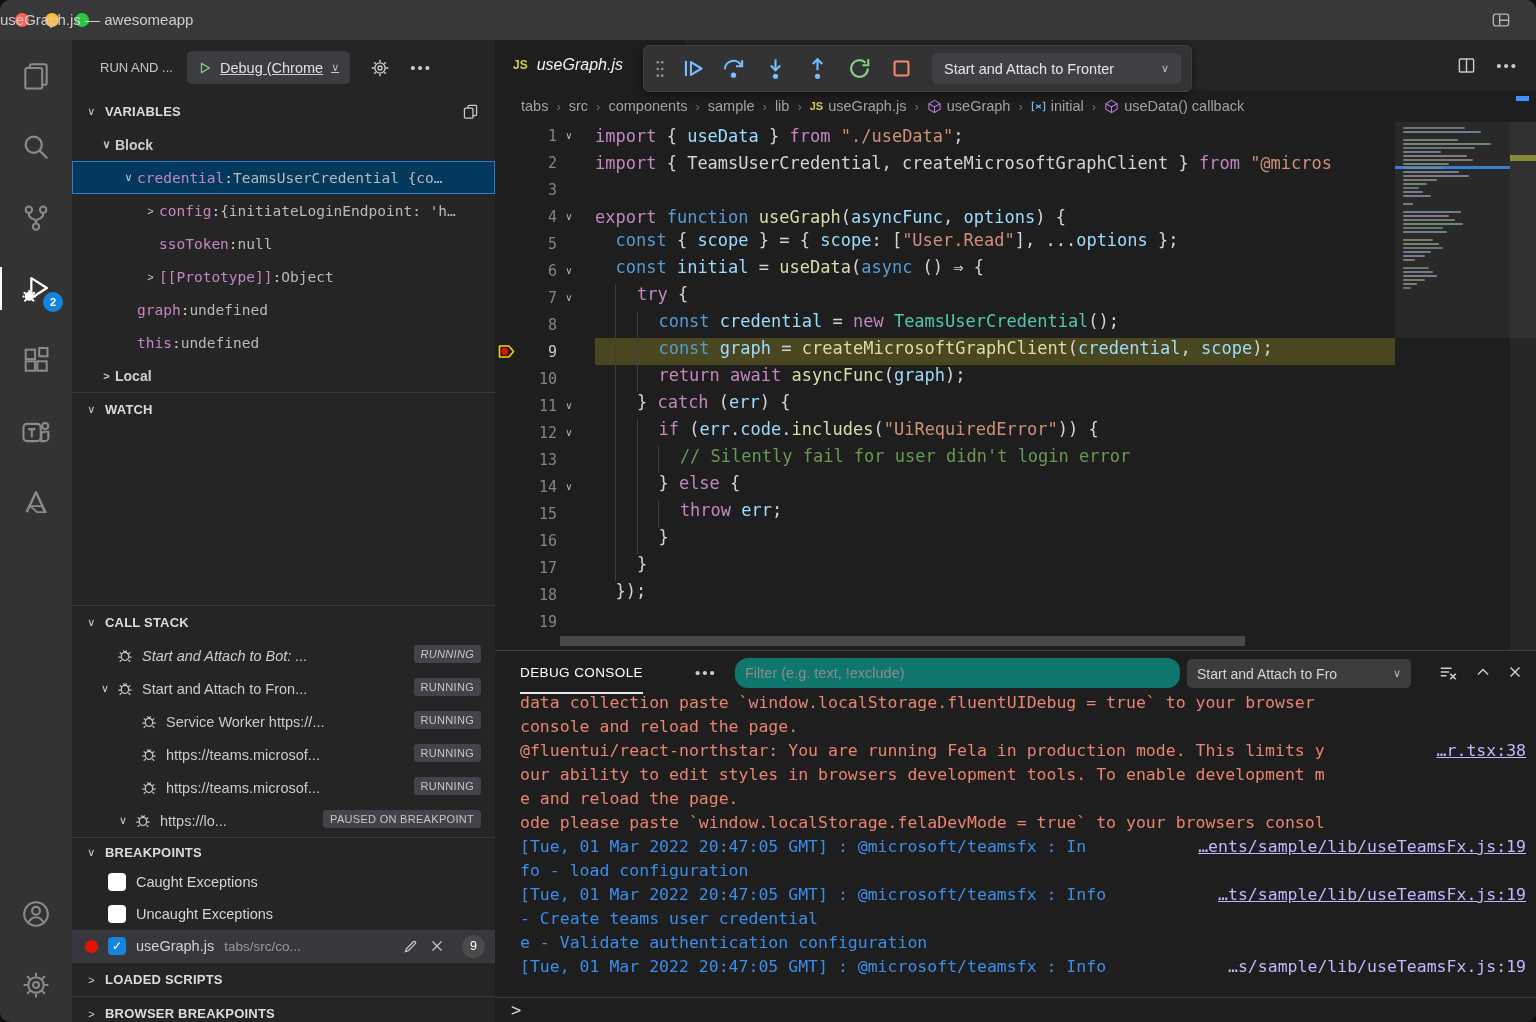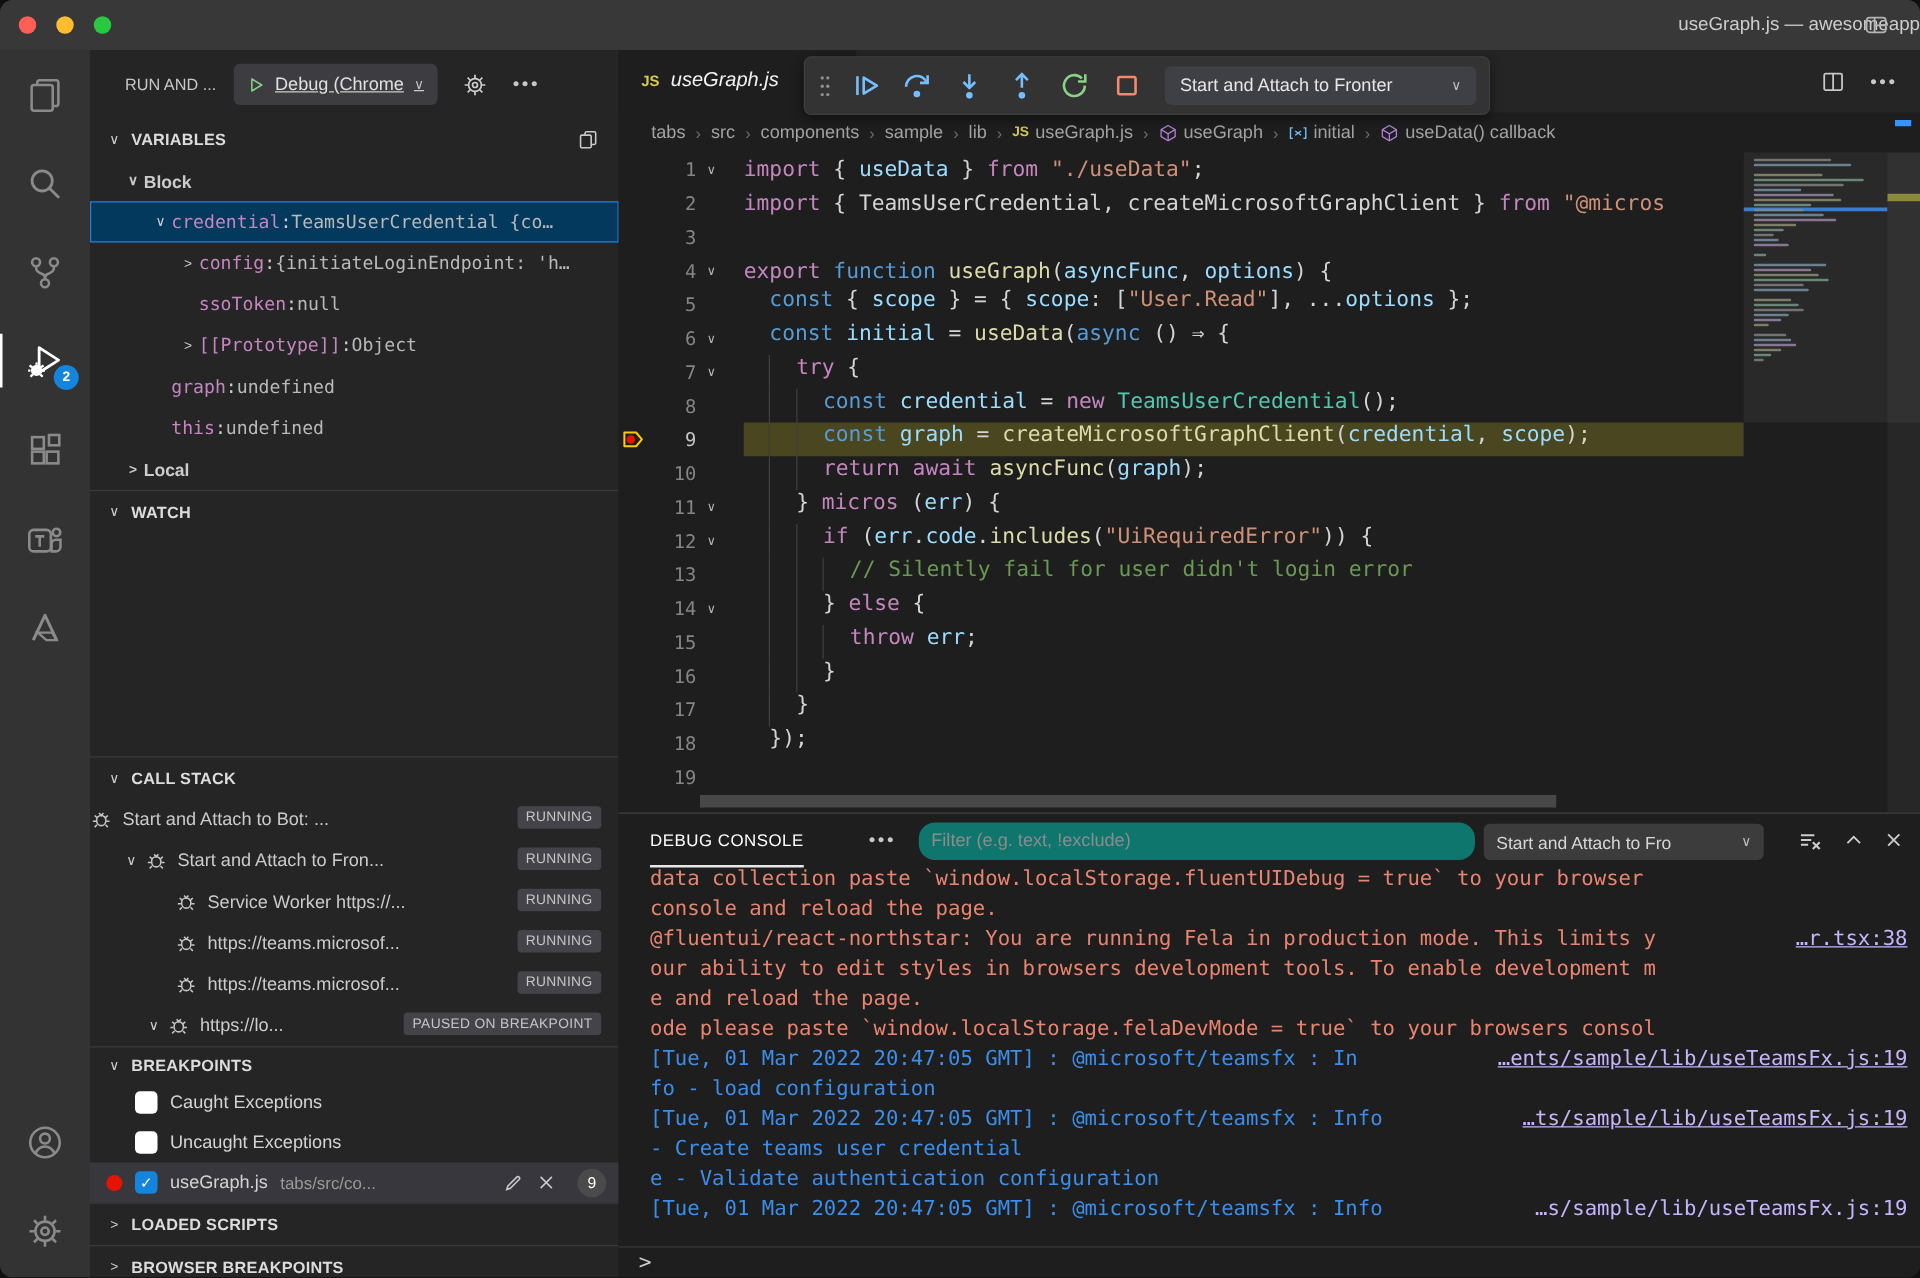--- a/index.html
+++ b/index.html
@@ -4,21 +4,21 @@
 <style>
   html,body{margin:0;padding:0;background:#101010;}
   .window{position:relative;width:1536px;height:1022px;border-radius:10px;overflow:hidden;
           background:#1e1e1e;font-family:"Liberation Sans",sans-serif;
           -webkit-font-smoothing:antialiased;}
   svg{display:block}
   
   .titlebar{position:absolute;left:0;right:0;top:0;height:40px;background:#383838;}
   .tlight{position:absolute;top:13px;width:14px;height:14px;border-radius:50%;}
   .tl-red{left:15px;background:#ff5f57}.tl-yellow{left:45px;background:#febc2e}.tl-green{left:75px;background:#28c840}
-  .wtitle{position:absolute;left:0;right:0;top:0;line-height:40px;text-align:right;color:#cdcdcd;font-size:15px;}
+  .wtitle{position:absolute;left:0;right:0;top:0;line-height:40px;text-align:left;color:#cdcdcd;font-size:15px;}
   .layout-btn{position:absolute;right:24px;top:11px;color:#b4b4b4;}
   
   .actbar{position:absolute;left:0;top:40px;bottom:0;width:72px;background:#333333;}
   .actitem{position:relative;height:71px;display:flex;align-items:center;justify-content:center;color:#8a8a8a;}
   .actitem.active{color:#fff;}
   .actitem.active::before{content:'';position:absolute;left:0;top:14px;bottom:14px;width:2px;background:#fff;}
   .actbadge{position:absolute;right:9px;bottom:12px;width:20px;height:20px;border-radius:50%;
             background:#1584dc;color:#fff;font-size:11px;font-weight:bold;display:flex;align-items:center;justify-content:center;}
   .actbottom{position:absolute;bottom:2px;left:0;right:0;}
   
@@ -313,21 +313,21 @@
       <span class="chevcol">∨</span>
       <span>WATCH</span>
     </div>
     <div class="watch-space"></div>
 
     <div class="sect-h">
       <span class="chevcol">∨</span>
       <span>CALL STACK</span>
     </div>
     <div id="callstack-rows">
-        <div class="csrow" style="">
+        <div class="csrow" style="padding-left: 44px; font-style: italic;">
           <span class="bugcol">
             <svg width="18" height="18" viewBox="0 0 16 16" fill="none" stroke="currentColor" stroke-width="1.1">
               <path d="M8 4.8a3.3 3.3 0 013.3 3.3c0 2.1-1.4 3.9-3.3 3.9s-3.3-1.8-3.3-3.9A3.3 3.3 0 018 4.8z"></path>
               <path d="M6.5 3l1.5 1.8L9.5 3M4.3 8.9H2M13.9 8.9h-2.3M5 11.4l-1.7 1.7M11 11.4l1.7 1.7M5 6.3L3.3 4.8M11 6.3l1.7-1.5"></path>
             </svg>
           </span>
           <span class="cslabel">Start and Attach to Bot: ...</span>
           <span class="csbadge">RUNNING</span>
         </div>
         <div class="csrow" style="padding-left: 22px;">
@@ -562,21 +562,21 @@
         <div class="cline"><span class="bpcol"></span><span class="lnum">4</span><span class="fold">∨</span><span class="ctext"><span class="tk-k">export</span><span class="tk-p"> </span><span class="tk-s">function</span><span class="tk-p"> </span><span class="tk-f">useGraph</span><span class="tk-p">(</span><span class="tk-v">asyncFunc</span><span class="tk-p">, </span><span class="tk-v">options</span><span class="tk-p">) {</span></span></div>
         <div class="cline"><span class="bpcol"></span><span class="lnum">5</span><span class="fold"></span><span class="ctext"><span class="ind"></span><span class="tk-s">const</span><span class="tk-p"> { </span><span class="tk-v">scope</span><span class="tk-p"> } = { </span><span class="tk-v">scope</span><span class="tk-p">: [</span><span class="tk-t">"User.Read"</span><span class="tk-p">], </span><span class="tk-p">...</span><span class="tk-v">options</span><span class="tk-p"> };</span></span></div>
         <div class="cline"><span class="bpcol"></span><span class="lnum">6</span><span class="fold">∨</span><span class="ctext"><span class="ind"></span><span class="tk-s">const</span><span class="tk-p"> </span><span class="tk-v">initial</span><span class="tk-p"> = </span><span class="tk-f">useData</span><span class="tk-p">(</span><span class="tk-s">async</span><span class="tk-p"> () ⇒ {</span></span></div>
         <div class="cline"><span class="bpcol"></span><span class="lnum">7</span><span class="fold">∨</span><span class="ctext"><span class="ind"></span><span class="ind g"></span><span class="tk-k">try</span><span class="tk-p"> {</span></span></div>
         <div class="cline"><span class="bpcol"></span><span class="lnum">8</span><span class="fold"></span><span class="ctext"><span class="ind"></span><span class="ind g"></span><span class="ind g"></span><span class="tk-s">const</span><span class="tk-p"> </span><span class="tk-v">credential</span><span class="tk-p"> = </span><span class="tk-k">new</span><span class="tk-p"> </span><span class="tk-c">TeamsUserCredential</span><span class="tk-p">();</span></span></div>
         <div class="cline hl"><span class="bpcol"><svg width="20" height="15" viewBox="0 0 20 15">
               <path d="M1.5 2h9.4l4.6 5.5-4.6 5.5H1.5z" fill="none" stroke="#ffcc00" stroke-width="1.6" stroke-linejoin="round"></path>
               <circle cx="6.7" cy="7.5" r="3.4" fill="#e51400"></circle>
             </svg></span><span class="lnum">9</span><span class="fold"></span><span class="ctext"><span class="ind"></span><span class="ind g"></span><span class="ind g"></span><span class="tk-s">const</span><span class="tk-p"> </span><span class="tk-v">graph</span><span class="tk-p"> = </span><span class="tk-f">createMicrosoftGraphClient</span><span class="tk-p">(</span><span class="tk-v">credential</span><span class="tk-p">, </span><span class="tk-v">scope</span><span class="tk-p">);</span></span></div>
         <div class="cline"><span class="bpcol"></span><span class="lnum">10</span><span class="fold"></span><span class="ctext"><span class="ind"></span><span class="ind g"></span><span class="ind g"></span><span class="tk-k">return</span><span class="tk-p"> </span><span class="tk-k">await</span><span class="tk-p"> </span><span class="tk-f">asyncFunc</span><span class="tk-p">(</span><span class="tk-v">graph</span><span class="tk-p">);</span></span></div>
-        <div class="cline"><span class="bpcol"></span><span class="lnum">11</span><span class="fold">∨</span><span class="ctext"><span class="ind"></span><span class="ind g"></span><span class="tk-p">} </span><span class="tk-k">micros</span><span class="tk-p"> (</span><span class="tk-v">err</span><span class="tk-p">) {</span></span></div>
+        <div class="cline"><span class="bpcol"></span><span class="lnum">11</span><span class="fold">∨</span><span class="ctext"><span class="ind"></span><span class="ind g"></span><span class="tk-p">} </span><span class="tk-k">catch</span><span class="tk-p"> (</span><span class="tk-v">err</span><span class="tk-p">) {</span></span></div>
         <div class="cline"><span class="bpcol"></span><span class="lnum">12</span><span class="fold">∨</span><span class="ctext"><span class="ind"></span><span class="ind g"></span><span class="ind g"></span><span class="tk-k">if</span><span class="tk-p"> (</span><span class="tk-v">err</span><span class="tk-p">.</span><span class="tk-v">code</span><span class="tk-p">.</span><span class="tk-f">includes</span><span class="tk-p">(</span><span class="tk-t">"UiRequiredError"</span><span class="tk-p">)) {</span></span></div>
         <div class="cline"><span class="bpcol"></span><span class="lnum">13</span><span class="fold"></span><span class="ctext"><span class="ind"></span><span class="ind g"></span><span class="ind g"></span><span class="ind g"></span><span class="tk-m">// Silently fail for user didn't login error</span></span></div>
         <div class="cline"><span class="bpcol"></span><span class="lnum">14</span><span class="fold">∨</span><span class="ctext"><span class="ind"></span><span class="ind g"></span><span class="ind g"></span><span class="tk-p">} </span><span class="tk-k">else</span><span class="tk-p"> {</span></span></div>
         <div class="cline"><span class="bpcol"></span><span class="lnum">15</span><span class="fold"></span><span class="ctext"><span class="ind"></span><span class="ind g"></span><span class="ind g"></span><span class="ind g"></span><span class="tk-k">throw</span><span class="tk-p"> </span><span class="tk-v">err</span><span class="tk-p">;</span></span></div>
         <div class="cline"><span class="bpcol"></span><span class="lnum">16</span><span class="fold"></span><span class="ctext"><span class="ind"></span><span class="ind g"></span><span class="ind g"></span><span class="tk-p">}</span></span></div>
         <div class="cline"><span class="bpcol"></span><span class="lnum">17</span><span class="fold"></span><span class="ctext"><span class="ind"></span><span class="ind g"></span><span class="tk-p">}</span></span></div>
         <div class="cline"><span class="bpcol"></span><span class="lnum">18</span><span class="fold"></span><span class="ctext"><span class="ind"></span><span class="tk-p">});</span></span></div>
         <div class="cline"><span class="bpcol"></span><span class="lnum">19</span><span class="fold"></span><span class="ctext"></span></div>
       </div>
     <div class="minimap" id="minimap">

